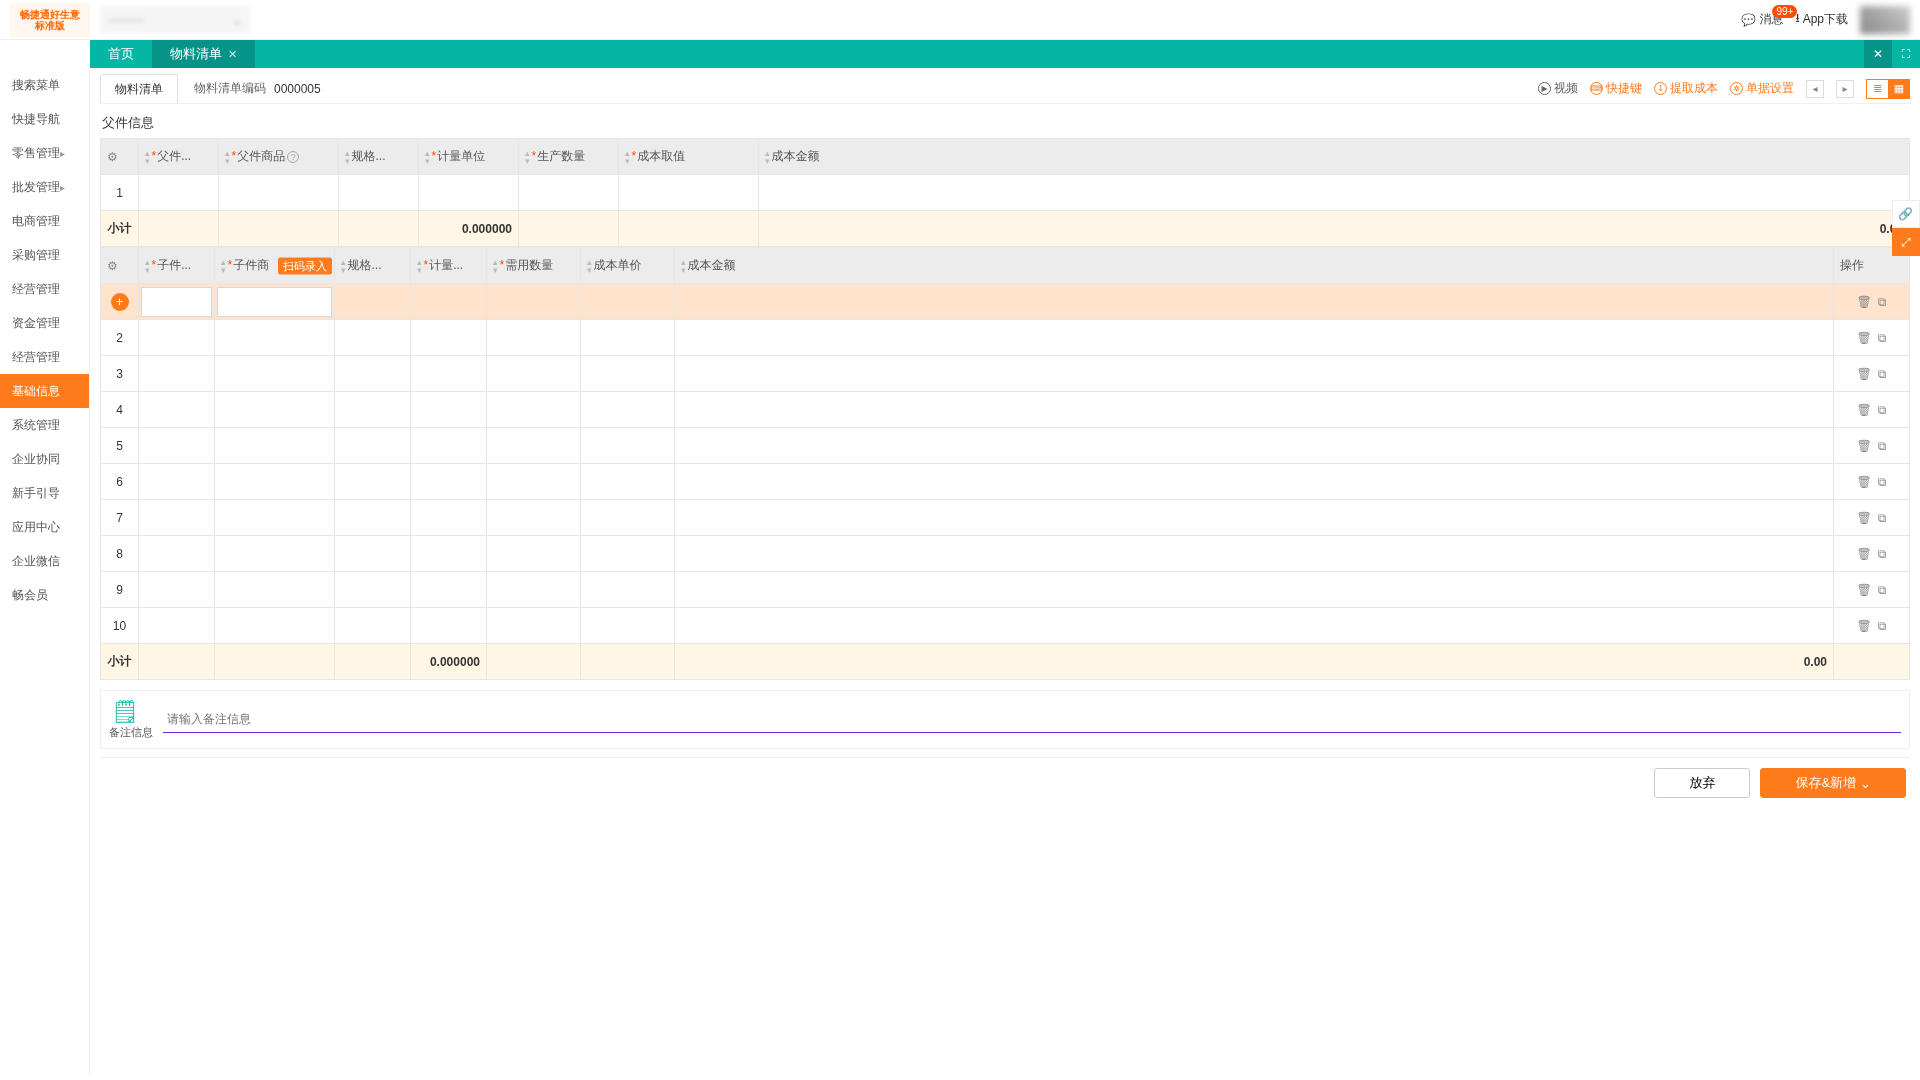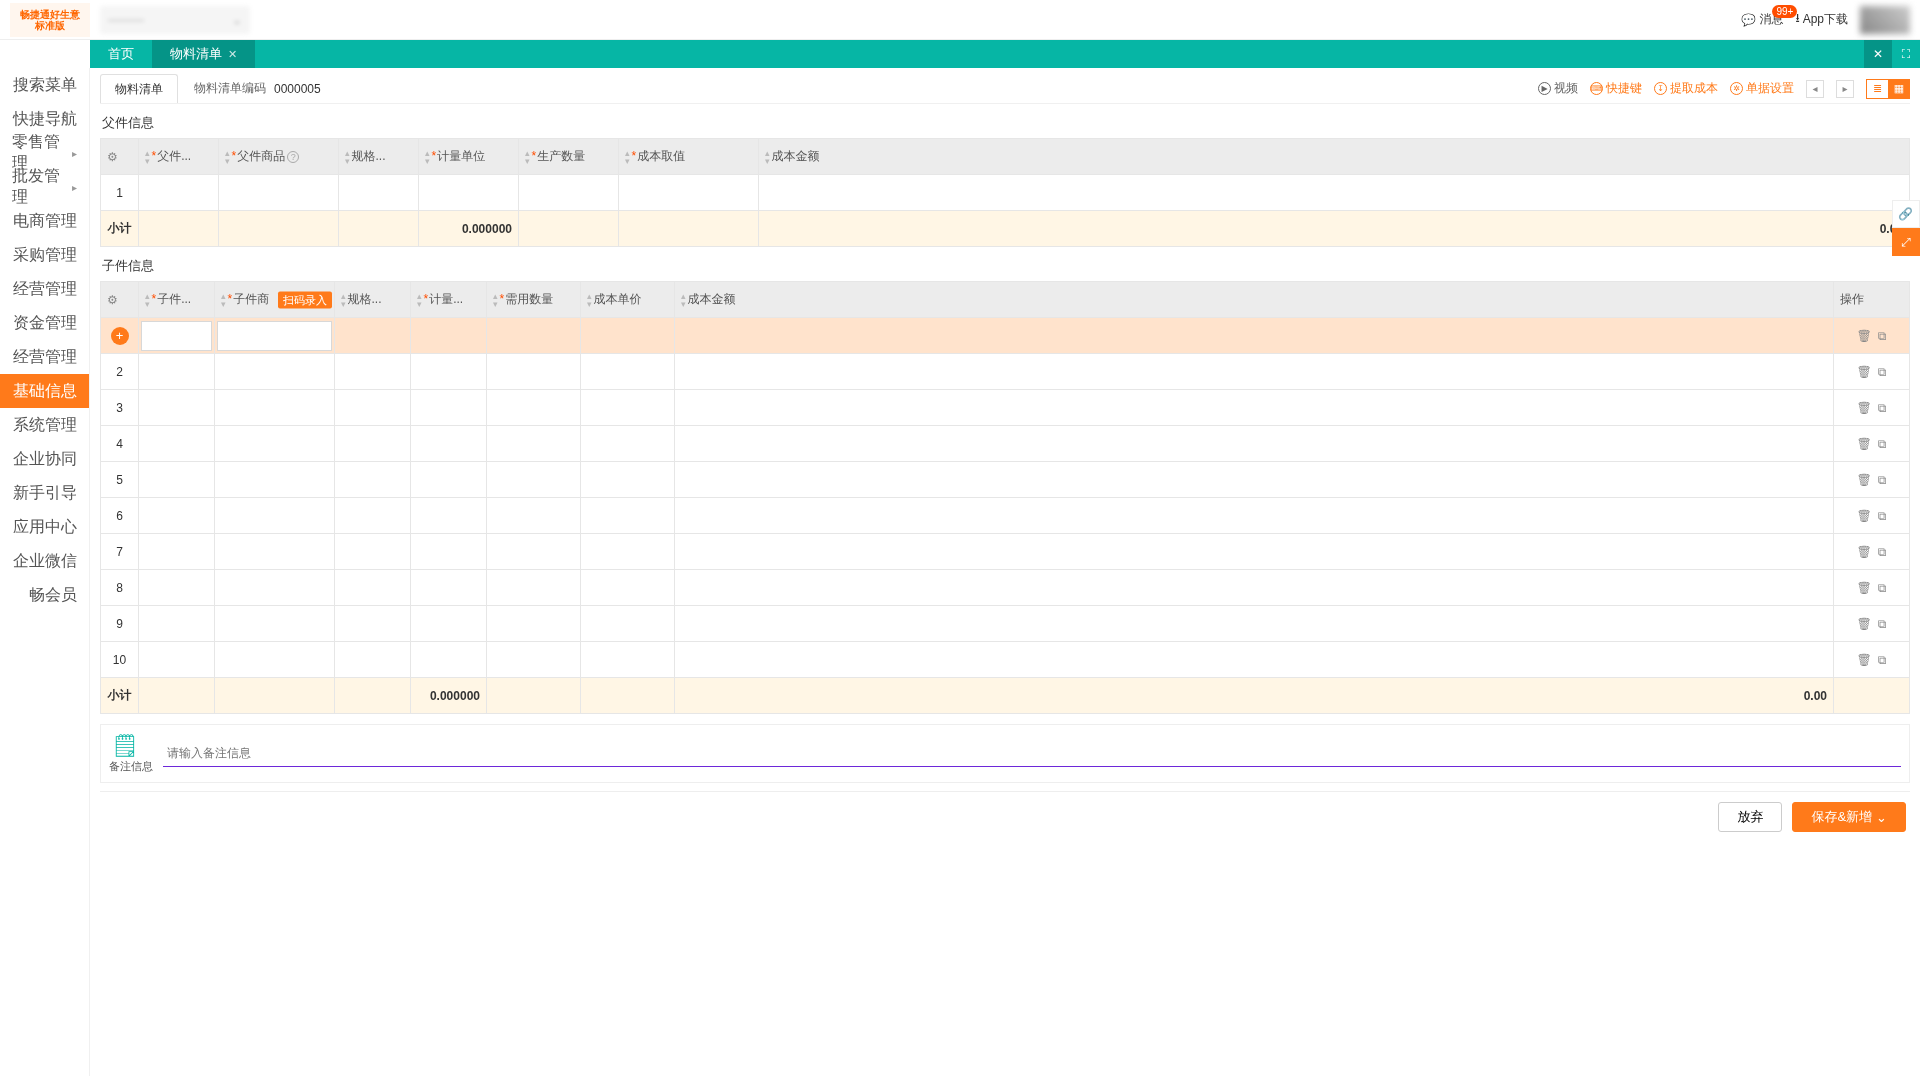--- a/index.html
+++ b/index.html
@@ -21,21 +21,21 @@
 .tab { padding: 0 18px; display: flex; align-items: center; gap: 6px; color: #fff; font-size: 13px; cursor: pointer; }
 .tab.active { background: #059487; }
 .tab-close { font-size: 11px; opacity: .8; }
 .tabbar-right { margin-left: auto; display: flex; align-items: center; }
 .tabbar-close { width: 28px; height: 100%; background: #059487; display: flex; align-items: center; justify-content: center; color: #fff; }
 .tabbar-expand { width: 28px; height: 100%; display: flex; align-items: center; justify-content: center; color: #fff; }
 
 
 .layout { display: flex; height: calc(1080px * 0 + 748px); height: calc(100vh - 72px); }
 .sidebar { width: 90px; background: #fff; border-right: 1px solid #f0f0f0; display: flex; flex-direction: column; }
-.side-item { height: 34px; display: flex; align-items: center; justify-content: flex-end; padding: 0 12px; font-size: 16px; color: #555; cursor: pointer; }
+.side-item { height: 34px; display: flex; align-items: center; justify-content: flex-start; padding: 0 12px; font-size: 12px; color: #555; cursor: pointer; }
 .side-item.active { background: #ff7a1a; color: #fff; }
 .caret::after { content: "▸"; font-size: 10px; color: #999; }
 
 .content { flex: 1; background: #fff; padding: 6px 10px 0 10px; display: flex; flex-direction: column; overflow: hidden; }
 
 
 .subbar { height: 30px; display: flex; align-items: center; border-bottom: 1px solid #f0f0f0; }
 .subtab { padding: 0 14px; height: 100%; display: flex; align-items: center; border: 1px solid #e0e0e0; border-bottom: none; border-radius: 3px 3px 0 0; background: #fff; font-size: 12px; }
 .code-label { margin-left: 16px; color: #666; }
 .code-val { margin-left: 8px; color: #333; }
@@ -70,21 +70,21 @@
 .plus { width: 18px; height: 18px; border-radius: 50%; background: #ff7a1a; color: #fff; display: inline-flex; align-items: center; justify-content: center; font-size: 13px; }
 .op-ic { color: #888; margin: 0 3px; cursor: pointer; }
 
 
 .remark { margin-top: 10px; display: flex; align-items: center; gap: 10px; border: 1px solid #eee; padding: 8px; }
 .remark-icon { width: 32px; text-align: center; color: #06b6a5; font-size: 22px; }
 .remark-label { font-size: 11px; color: #555; }
 .remark-input { flex: 1; border: none; border-bottom: 1px solid #6d28d9; padding: 6px 4px; color: #1d4ed8; font-size: 12px; outline: none; }
 
 .footer { margin-top: 8px; border-top: 1px solid #eee; padding: 10px 4px; display: flex; justify-content: flex-end; gap: 10px; }
-.btn { height: 30px; padding: 0 18px; border-radius: 3px; border: 1px solid #ccc; background: #fff; font-size: 13px; cursor: pointer; display: flex; align-items: center; gap: 4px; }
+.btn { height: 30px; padding: 0 34px; border-radius: 3px; border: 1px solid #ccc; background: #fff; font-size: 13px; cursor: pointer; display: flex; align-items: center; gap: 4px; }
 .btn.primary { background: #ff7a1a; color: #fff; border-color: #ff7a1a; }
 
 
 .float-tools { position: fixed; right: 0; top: 200px; display: flex; flex-direction: column; }
 .ft { width: 28px; height: 28px; display: flex; align-items: center; justify-content: center; border: 1px solid #eee; background: #fff; color: #888; }
 .ft.active { background: #ff7a1a; color: #fff; border-color: #ff7a1a; }
 </style>
 </head>
 <body>
 
@@ -254,21 +254,20 @@
             <td></td>
             <td></td>
           <td class="right">0.000000</td>
           <td></td>
             <td></td>
           <td class="right">0.00</td>
         </tr>
       </tbody>
     </table>
 
-    <div class="section-title">子件信息</div>
     <table class="tbl">
       <colgroup>
         <col class="col-row">
           <col style="width:76px">
           <col style="width:120px">
           <col style="width:76px">
           <col style="width:76px">
           <col style="width:94px">
           <col style="width:94px">
           <col>

